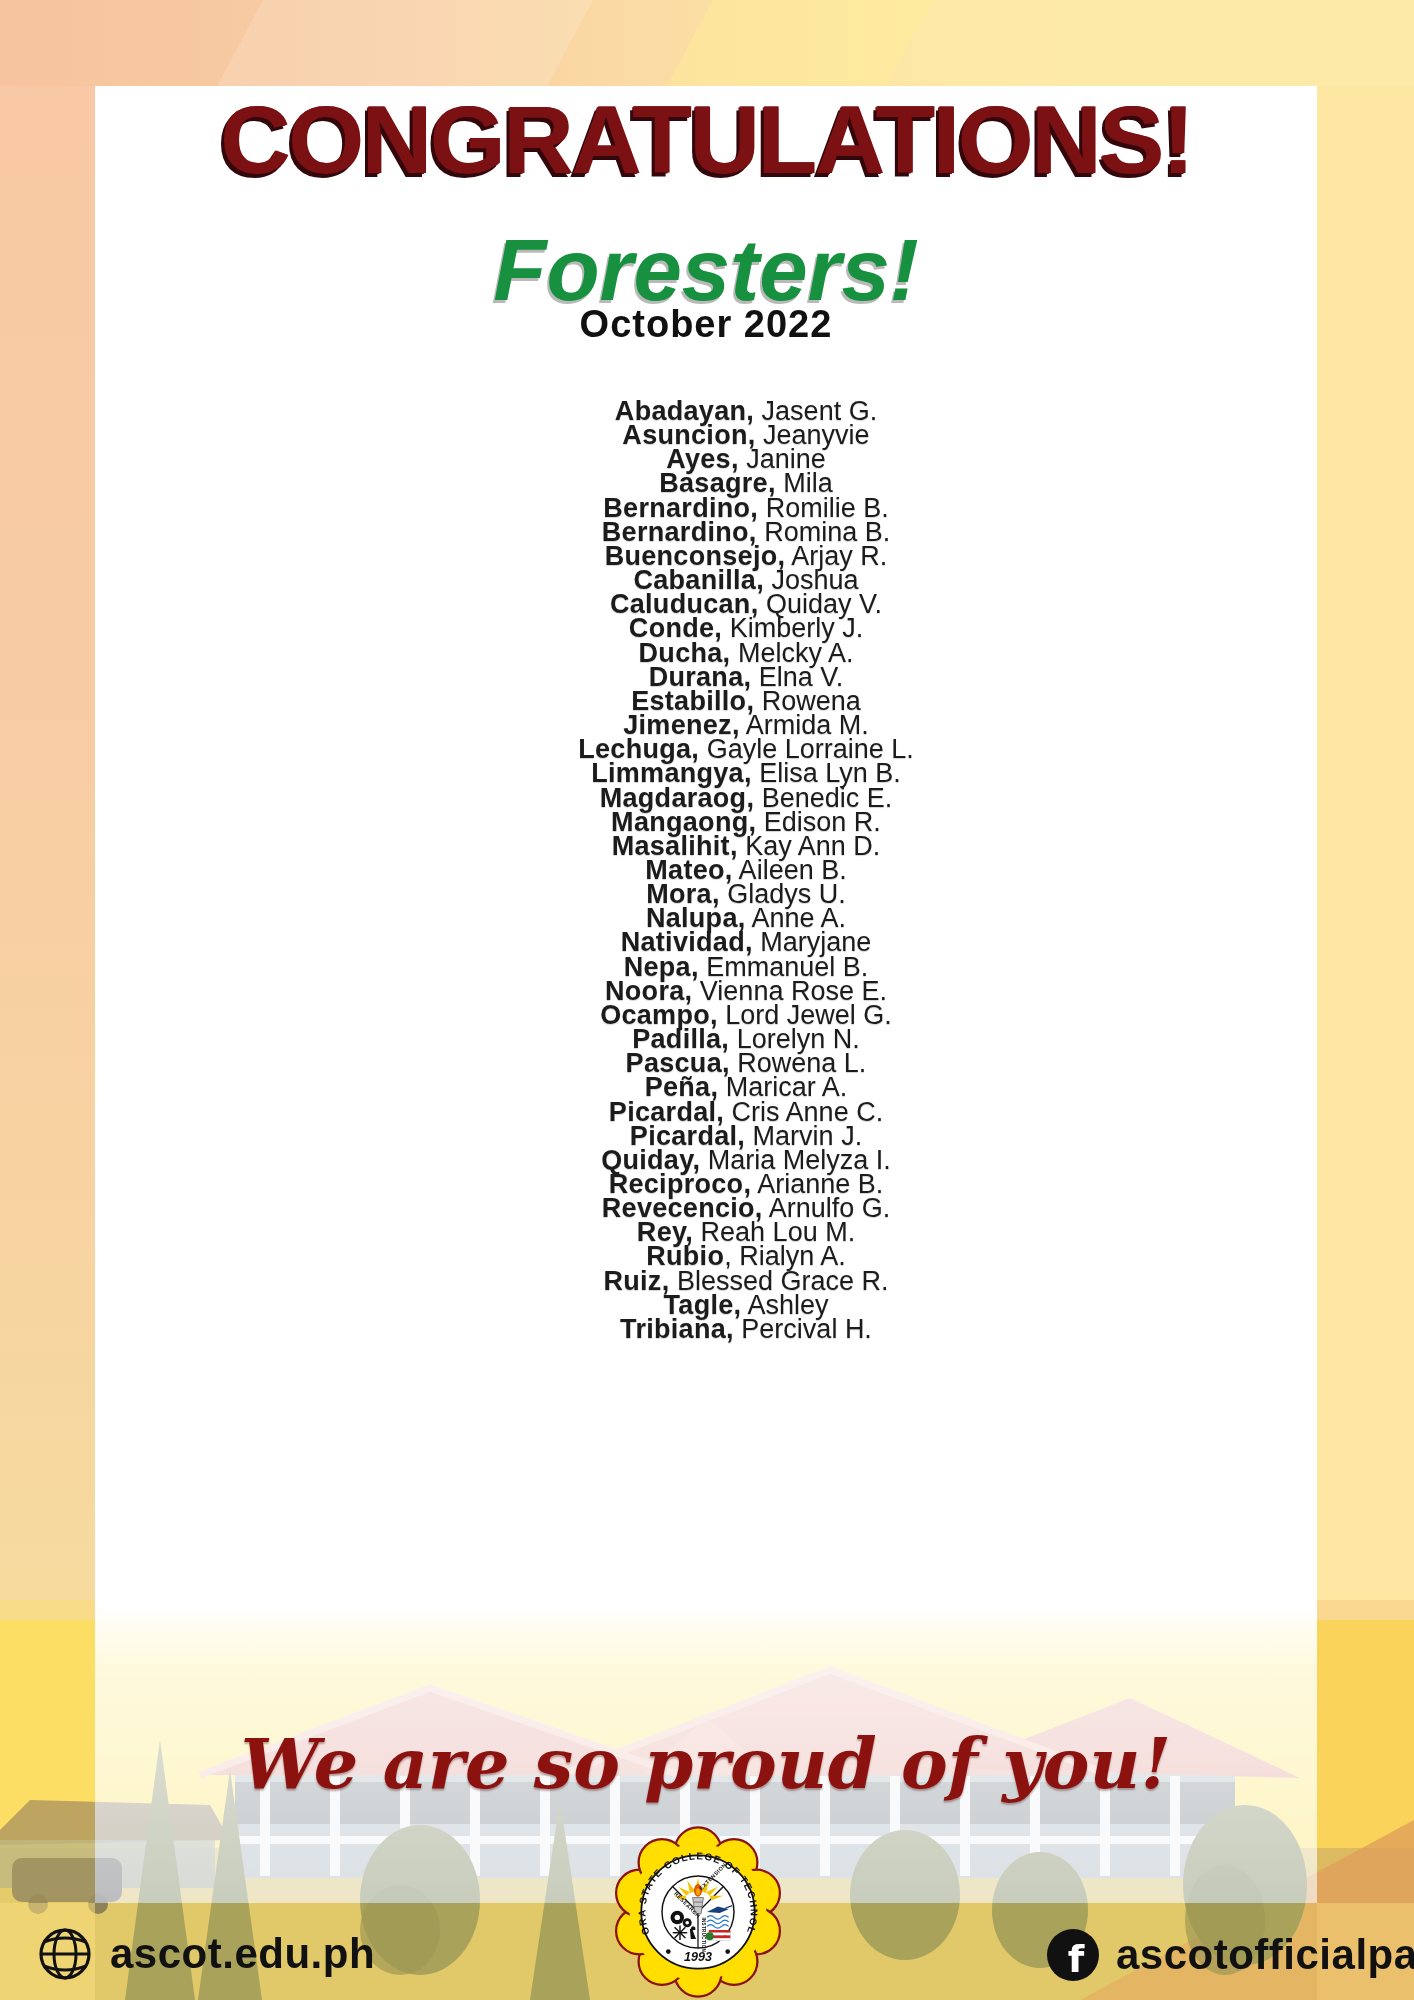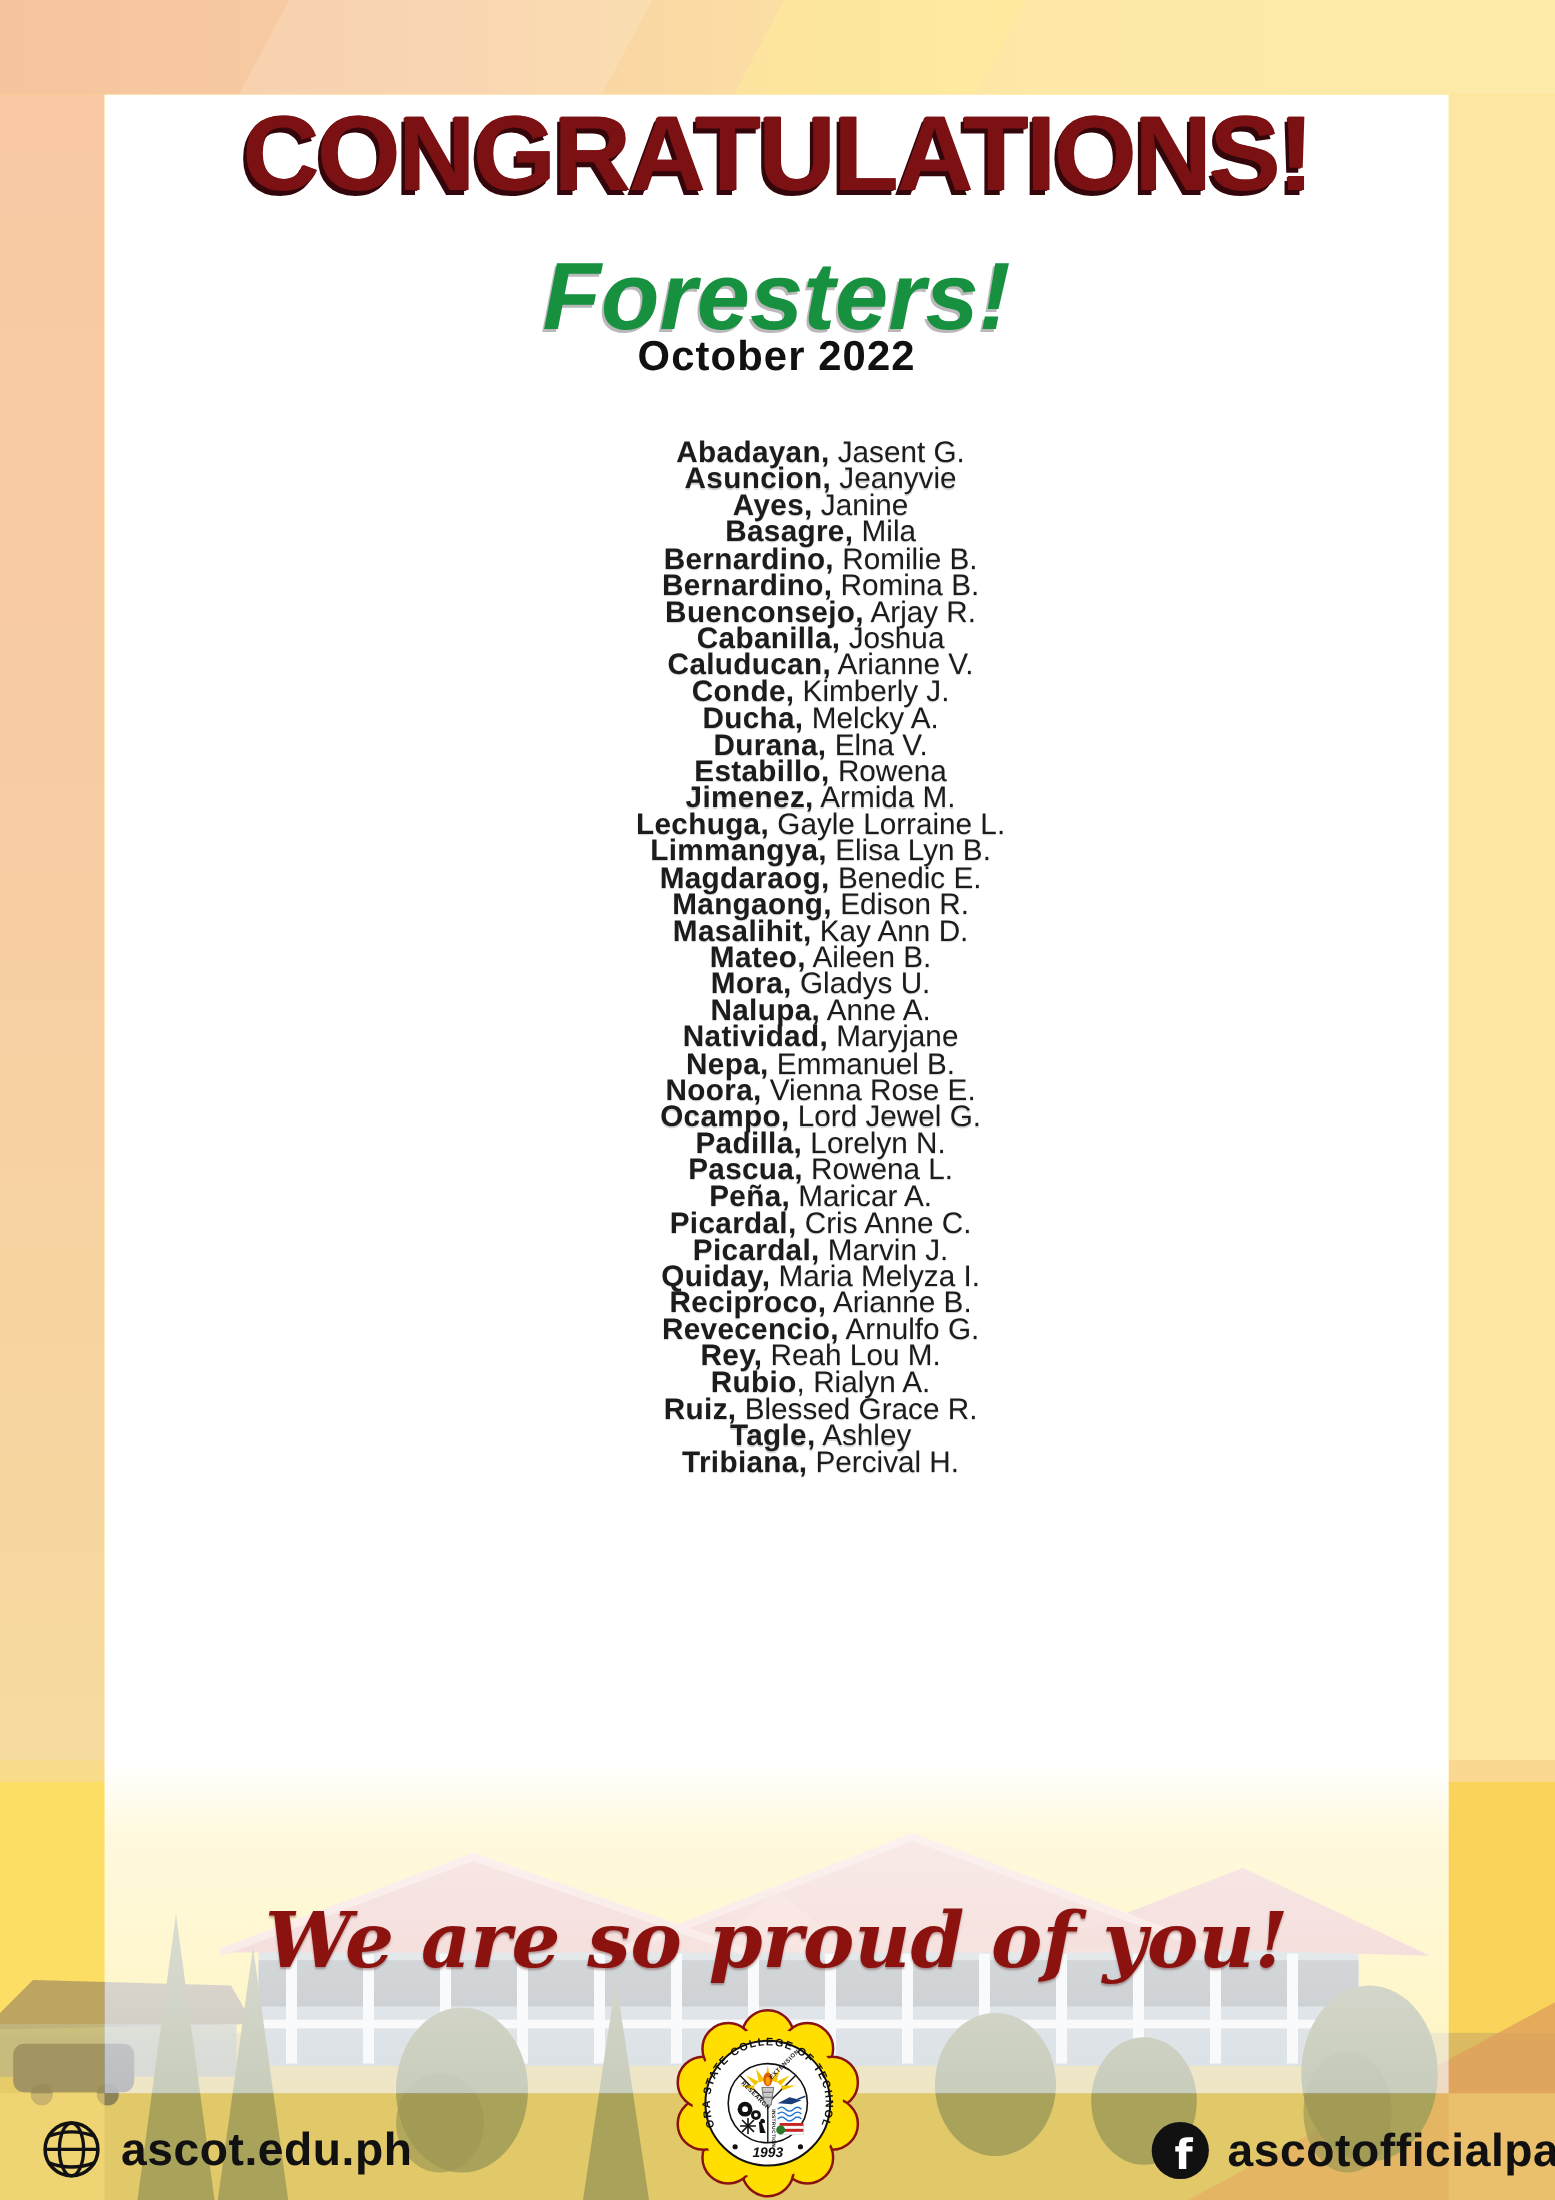--- a/index.html
+++ b/index.html
@@ -125,21 +125,21 @@
     <div class="date">October 2022</div>
     <div class="names">
         <div class="name-row"><b>Abadayan,</b><span> Jasent G.</span></div>
         <div class="name-row"><b>Asuncion,</b><span> Jeanyvie</span></div>
         <div class="name-row"><b>Ayes,</b><span> Janine</span></div>
         <div class="name-row"><b>Basagre,</b><span> Mila</span></div>
         <div class="name-row"><b>Bernardino,</b><span> Romilie B.</span></div>
         <div class="name-row"><b>Bernardino,</b><span> Romina B.</span></div>
         <div class="name-row"><b>Buenconsejo,</b><span> Arjay R.</span></div>
         <div class="name-row"><b>Cabanilla,</b><span> Joshua</span></div>
-        <div class="name-row"><b>Caluducan,</b><span> Arianne V.</span></div>
+        <div class="name-row"><b>Caluducan,</b><span> Quiday V.</span></div>
         <div class="name-row"><b>Conde,</b><span> Kimberly J.</span></div>
         <div class="name-row"><b>Ducha,</b><span> Melcky A.</span></div>
         <div class="name-row"><b>Durana,</b><span> Elna V.</span></div>
         <div class="name-row"><b>Estabillo,</b><span> Rowena</span></div>
         <div class="name-row"><b>Jimenez,</b><span> Armida M.</span></div>
         <div class="name-row"><b>Lechuga,</b><span> Gayle Lorraine L.</span></div>
         <div class="name-row"><b>Limmangya,</b><span> Elisa Lyn B.</span></div>
         <div class="name-row"><b>Magdaraog,</b><span> Benedic E.</span></div>
         <div class="name-row"><b>Mangaong,</b><span> Edison R.</span></div>
         <div class="name-row"><b>Masalihit,</b><span> Kay Ann D.</span></div>

